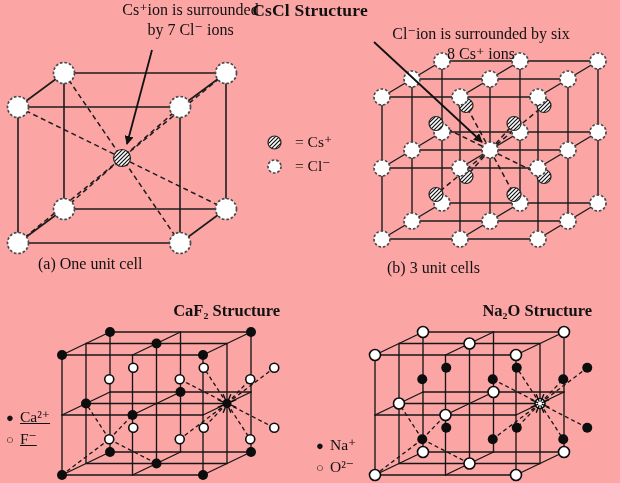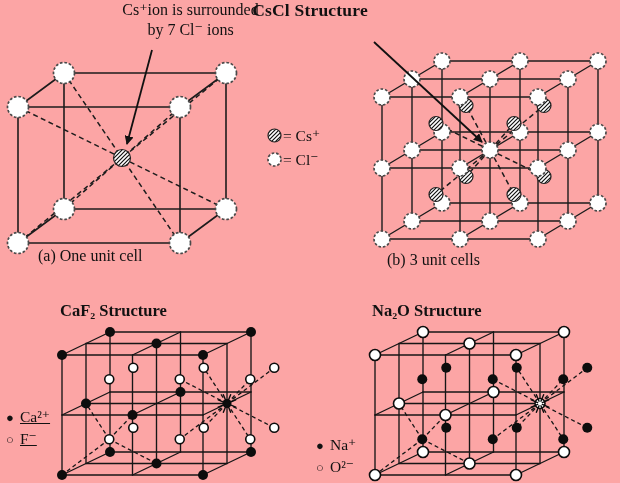--- a/index.html
+++ b/index.html
@@ -17,24 +17,24 @@
   .dashc{stroke:#161616;stroke-width:1.3;fill:none;stroke-dasharray:4 3;}
   .cl{fill:#fff;stroke:#4a4a4a;stroke-width:1.7;stroke-dasharray:2.6 1.9;}
   .cs{fill:url(#hatch);stroke:#222;stroke-width:1.2;}
   .fa{fill:#0d0d0d;stroke:none;}
   .oa{fill:#fff;stroke:#0d0d0d;stroke-width:1.6;}
   .arrow{stroke:#111;stroke-width:1.8;fill:none;}
   .spike{stroke:#0d0d0d;stroke-width:1.4;stroke-linecap:round;}
   
   .abs{position:absolute;}
   .fig-title{font-weight:bold;font-size:17.5px;text-align:center;letter-spacing:.2px;}
-  .sub-title{font-weight:bold;font-size:16.5px;text-align:left;}
+  .sub-title{font-weight:bold;font-size:16.5px;text-align:right;}
   .annot{font-size:16px;line-height:20px;text-align:center;}
-  .caption{font-size:16px;}
-  .legend-row{display:flex;align-items:flex-start;gap:0;font-size:15.5px;height:24px;}
+  .caption{font-size:16px;margin-top:8px;}
+  .legend-row{display:flex;align-items:flex-end;gap:12px;font-size:15.5px;height:24px;}
   .legend-row svg{display:block;}
   .mini-legend{font-size:15.5px;line-height:21px;}
   .mini-legend .glyph{display:inline-block;width:14px;font-size:13px;}
 </style>
 </head>
 <body>
 
 <div class="page">
 
   <svg class="fig" viewBox="0 0 620 483">
@@ -304,20 +304,24 @@
       </g>
   </svg>
 
   <div class="abs fig-title" style="left:0;top:2;width:620px;">CsCl Structure</div>
 
   <div class="abs annot" style="left:88;top:26;width:205px;left:88px;">
     <div>Cs⁺ion is surrounded</div>
     <div>by 7 Cl⁻ ions</div>
   </div>
 
+  <div class="abs annot" style="left:377px;top:24px;width:208px;">
+    <div>Cl⁻ion is surrounded by six</div>
+    <div>8 Cs⁺ ions</div>
+  </div>
 
   <div class="abs" style="left:266px;top:127px;">
     <div class="legend-row">
       <svg width="17" height="17">
         <circle cx="8.5" cy="8.5" r="6.5" class="cs"></circle>
       </svg>
       <span>= Cs⁺</span>
     </div>
     <div class="legend-row">
       <svg width="17" height="17">

